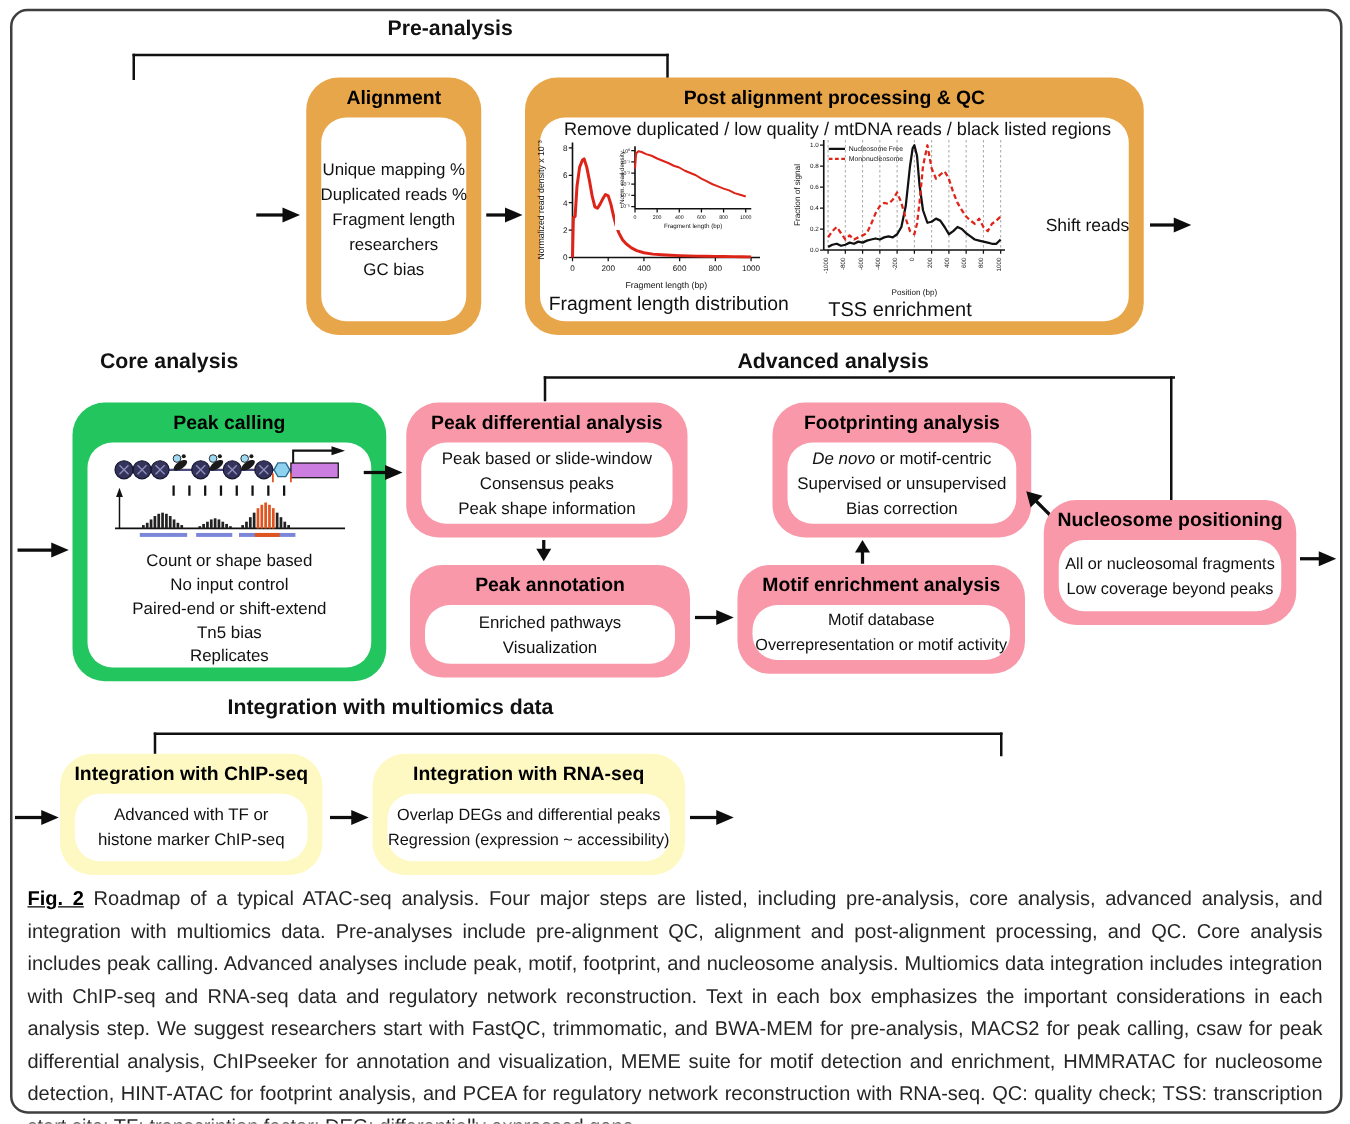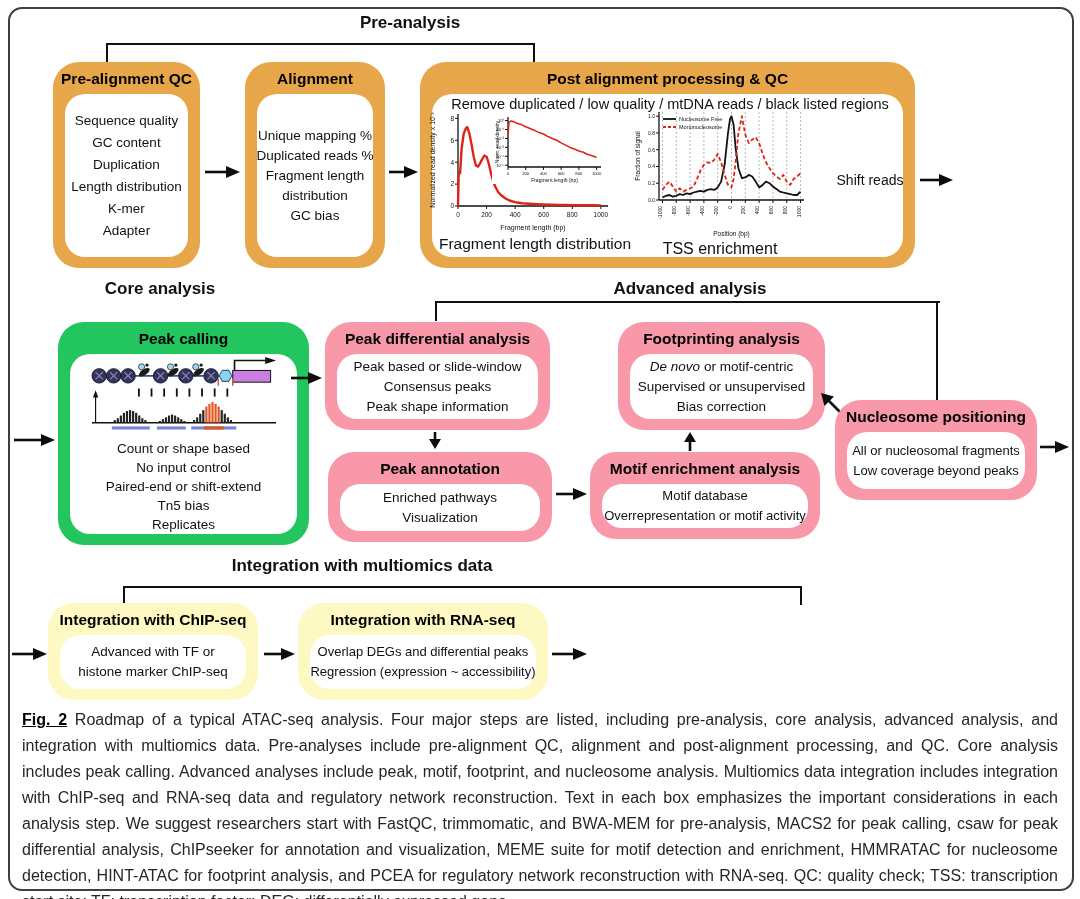--- a/index.html
+++ b/index.html
@@ -1,20 +1,20 @@
 <!DOCTYPE html>
 <html><head>
 <meta charset="utf-8">
 <style>
   html,body{margin:0;padding:0;background:#ffffff;}
   .stage{position:relative;width:1080px;height:899px;background:#fff;
          font-family:"Liberation Sans", sans-serif;color:#111;overflow:hidden;}
   .fig-border{position:absolute;left:8px;top:7px;width:1062px;height:880px;
               border:2px solid #3f3f3f;border-radius:14px;pointer-events:none;}
-  .sec-title{position:absolute;font-weight:bold;font-size:17px;text-align:center;}
+  .sec-title{position:absolute;font-weight:bold;font-size:17px;}
   
   .bracket{position:absolute;border-top:2px solid #101010;}
   .bracket.ends{border-left:2px solid #101010;border-right:2px solid #101010;}
   .vline{position:absolute;width:2px;background:#101010;}
   
   .box{position:absolute;border-radius:26px;}
   .box .box-title{position:absolute;left:0;right:0;top:8px;text-align:center;
                   font-weight:bold;font-size:15.5px;color:#000;}
   .box .box-inner{position:absolute;left:12px;right:12px;top:32px;bottom:11px;
                   background:#fff;border-radius:20px;display:flex;flex-direction:column;
@@ -48,47 +48,34 @@
   <div class="sec-title" style="left:310px;top:13px;width:200px">Pre-analysis</div>
   <div class="sec-title" style="left:80px;top:279px;width:160px">Core analysis</div>
   <div class="sec-title" style="left:590px;top:279px;width:200px">Advanced analysis</div>
   <div class="sec-title" style="left:182px;top:556px;width:360px">Integration with multiomics data</div>
 
   <div class="bracket ends" style="left:106px;top:43px;width:425px;height:19px"></div>
   <div class="bracket" style="left:435px;top:301px;width:503px;height:18px;border-left:2px solid #101010"></div>
   <div class="vline" style="left:936px;top:301px;height:99px"></div>
   <div class="bracket ends" style="left:123px;top:586px;width:675px;height:17px"></div>
 
-  <div class="box orange" style="left:53px;top:62px;width:147px;height:206px">
-    <div class="box-title">Pre-alignment QC</div>
-    <div class="box-inner">
-        <div>
-          <div class="box-item">Sequence quality</div>
-          <div class="box-item">GC content</div>
-          <div class="box-item">Duplication</div>
-          <div class="box-item">Length distribution</div>
-          <div class="box-item">K-mer</div>
-          <div class="box-item">Adapter</div>
-        </div>
-      </div>
-  </div>
 
   <svg class="arr" style="left:205px;top:164px" width="36" height="16">
       <line x1="0" y1="8" x2="23" y2="8"></line>
       <polygon points="21,2 35,8 21,14"></polygon>
     </svg>
 
   <div class="box orange" style="left:245px;top:62px;width:140px;height:206px">
     <div class="box-title">Alignment</div>
     <div class="box-inner tight">
         <div>
           <div class="box-item">Unique mapping %</div>
           <div class="box-item">Duplicated reads %</div>
           <div class="box-item">Fragment length</div>
-          <div class="box-item">distribution</div>
+          <div class="box-item">researchers</div>
           <div class="box-item">GC bias</div>
         </div>
       </div>
   </div>
 
   <svg class="arr" style="left:389px;top:164px" width="30" height="16">
       <line x1="0" y1="8" x2="17" y2="8"></line>
       <polygon points="15,2 29,8 15,14"></polygon>
     </svg>
 

